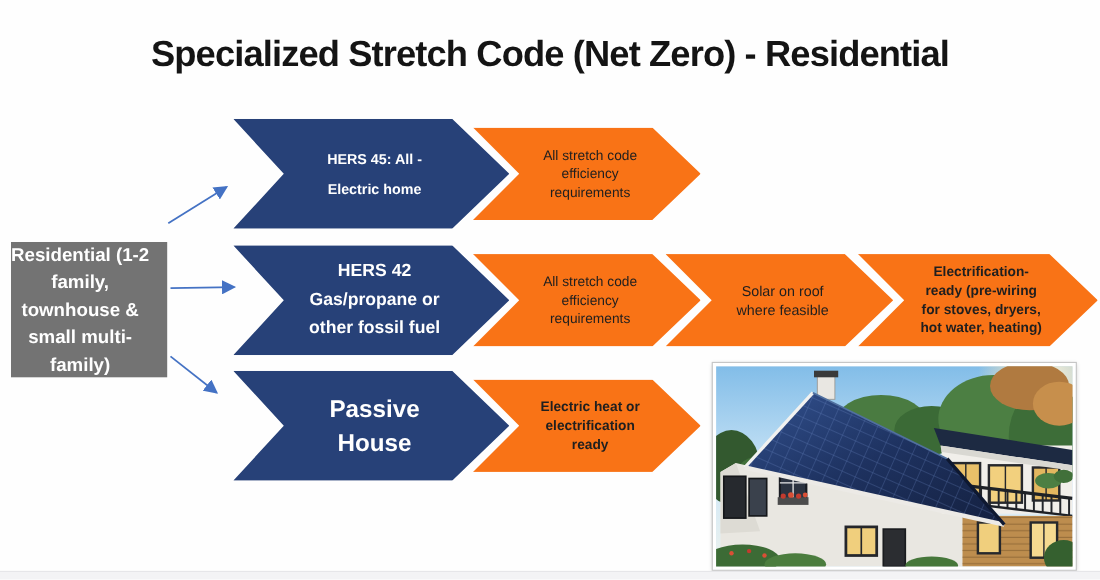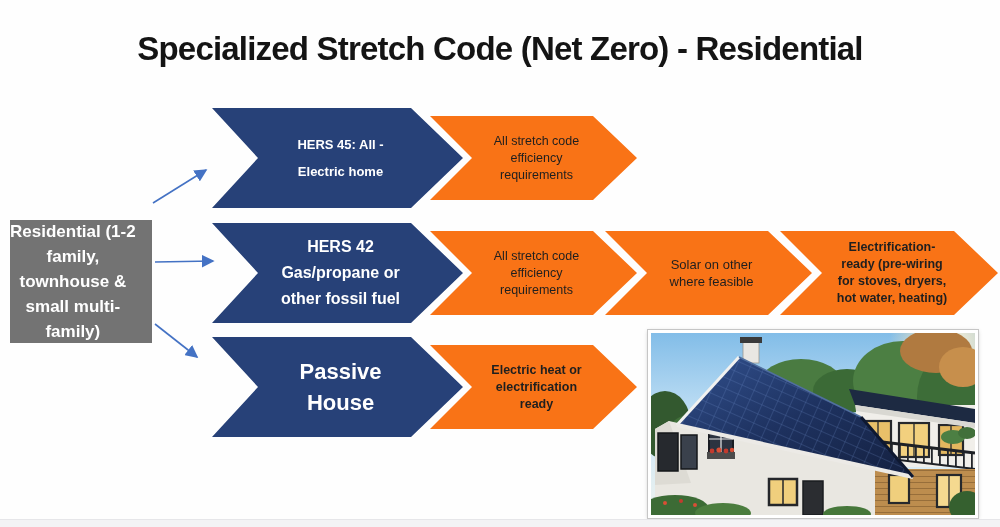--- a/index.html
+++ b/index.html
@@ -88,21 +88,21 @@
     <span class="dark-label pre" style="line-height:26px;font-size:16px;">HERS 42
 Gas/propane or
 other fossil fuel</span>
   </div>
   <div class="chevron chevron-light" style="left:430px;top:231px;width:207px;">
     <span class="pre">All stretch code
 efficiency
 requirements</span>
   </div>
   <div class="chevron chevron-light" style="left:605px;top:231px;width:207px;font-size:13px;">
-    <span class="pre">Solar on other
+    <span class="pre">Solar on roof
 where feasible</span>
   </div>
   <div class="chevron chevron-dark" style="left:212px;top:337px;width:251px;">
     <span class="dark-label-lg pre">Passive
 House</span>
   </div>
 
   <div class="chevron chevron-light" style="left:780px;top:231px;width:218px;">
     <span class="pre step-bold">Electrification-
 ready (pre-wiring

